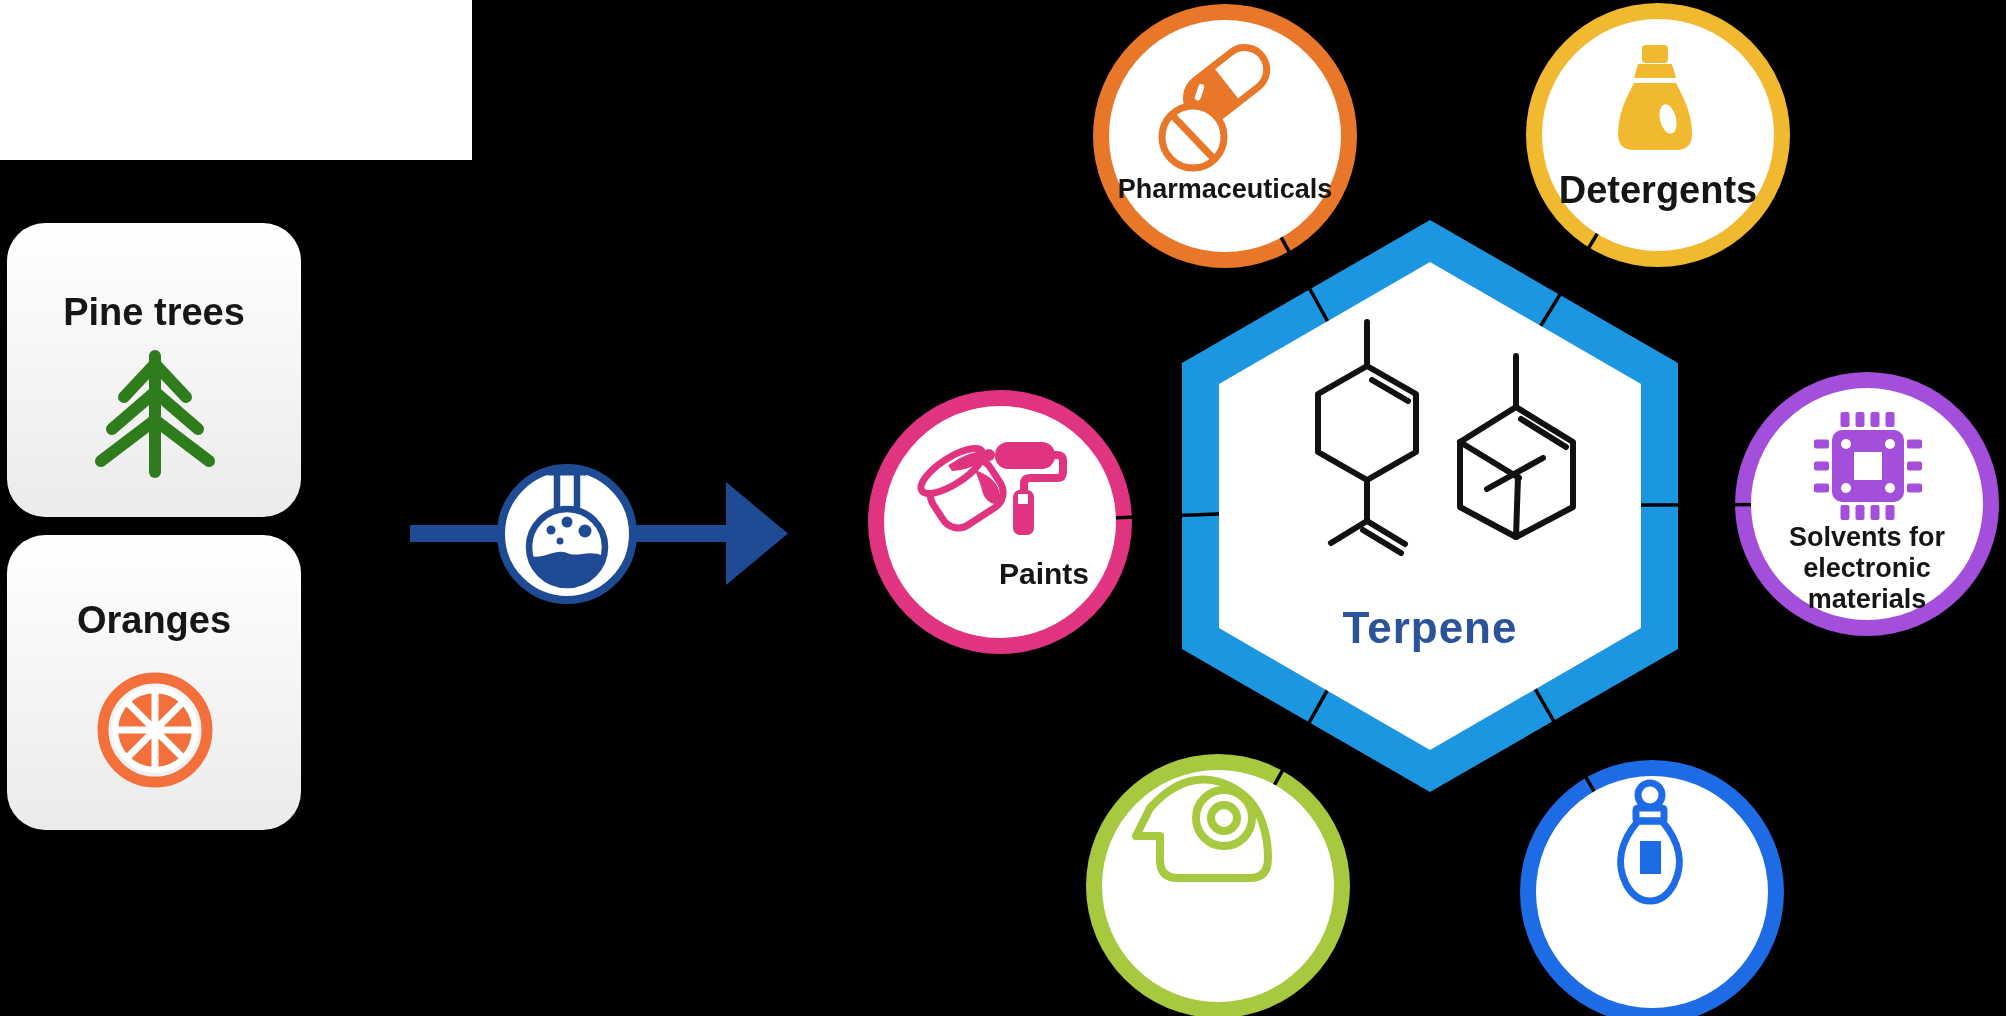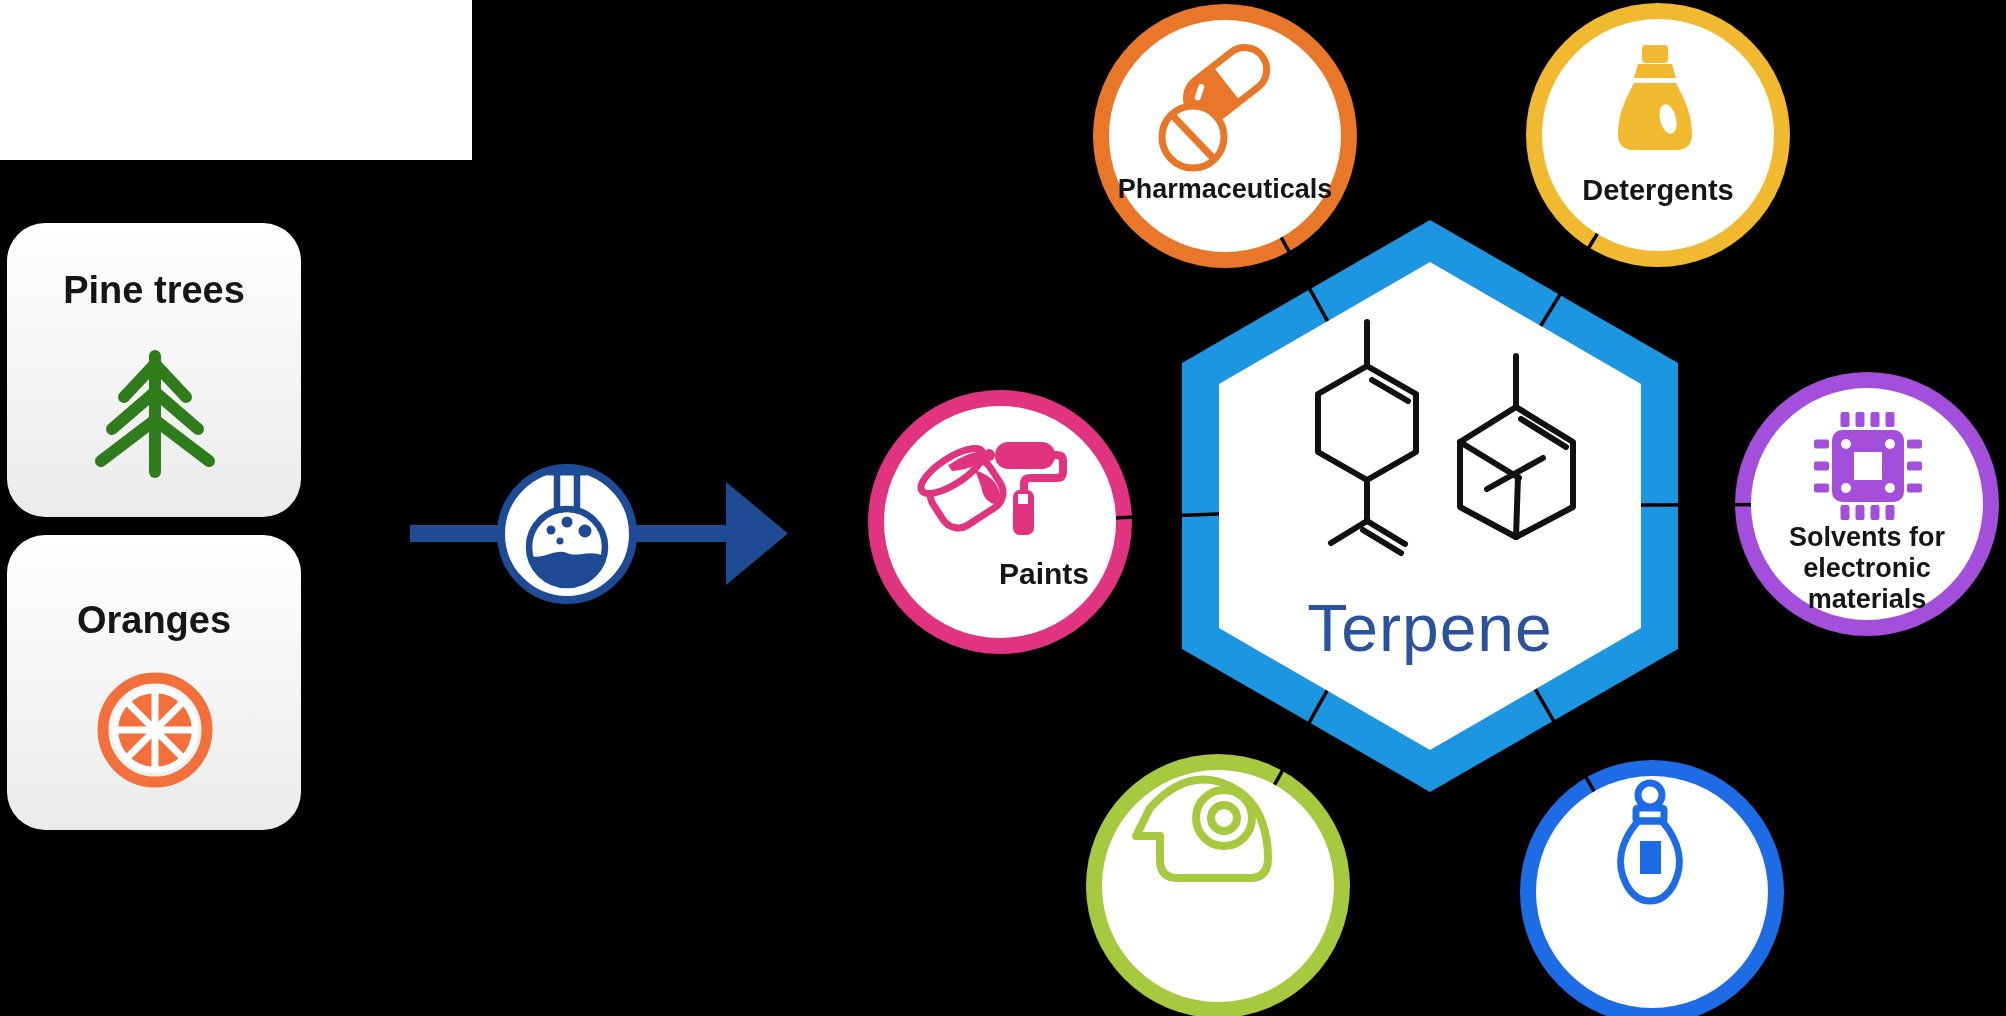--- a/index.html
+++ b/index.html
@@ -11,21 +11,21 @@
   }
   html,body{margin:0;padding:0;background:var(--background);}
   .stage{position:relative;width:2006px;height:1016px;background:var(--background);
          overflow:hidden;font-family:"Liberation Sans",sans-serif;}
   .scene{position:absolute;left:0;top:0;z-index:1;}
   .lbl{position:absolute;z-index:2;transform:translate(-50%,-50%);text-align:center;
        color:var(--label_text);font-weight:600;white-space:nowrap;}
   .lbl span{display:block;}
   .box-label{font-size:38px;color:var(--box_text);}
   .circle-label{font-size:27px;line-height:31px;}
-  .terpene-title{font-size:66px;font-weight:400;color:var(--terpene);letter-spacing:1px;}
+  .terpene-title{font-size:44px;font-weight:700;color:var(--terpene);letter-spacing:1px;}
 </style>
 </head>
 <body>
 
 <div class="stage">
 
   <svg class="scene" width="2006" height="1016" viewBox="0 0 2006 1016">
     <defs>
       <linearGradient id="gBox" x1="0" y1="0" x2="0" y2="1">
         <stop offset="0" stop-color="#ffffff"></stop>
@@ -191,33 +191,33 @@
 
     <g>
       <circle cx="1650" cy="795" r="12" fill="none" style="stroke:var(--flavors)" stroke-width="7"></circle>
       <rect x="1636" y="808" width="28" height="13" rx="2" fill="none" style="stroke:var(--flavors)" stroke-width="7"></rect>
       <path d="M1638,821 C1620,842 1616,864 1626,884 C1633,897 1642,901 1650,901
                C1658,901 1667,897 1674,884 C1684,864 1680,842 1662,821 Z" fill="none" style="stroke:var(--flavors)" stroke-width="7" stroke-linejoin="round"></path>
       <rect x="1640" y="841" width="21" height="33" style="fill:var(--flavors)"></rect>
     </g>
   </svg>
 
-  <div class="lbl box-label" style="left:154px;top:290px;">
+  <div class="lbl box-label" style="left:154px;top:312px;">
     <span>Pine trees</span>
   </div>
 
   <div class="lbl box-label" style="left:154px;top:620px;">
     <span>Oranges</span>
   </div>
 
   <div class="lbl circle-label" style="left:1225px;top:189px;text-align:center;">
     <span>Pharmaceuticals</span>
   </div>
 
-  <div class="lbl circle-label" style="left:1658px;top:190px;font-size:29px;">
+  <div class="lbl circle-label" style="left:1658px;top:190px;font-size:38px;">
     <span>Detergents</span>
   </div>
 
   <div class="lbl circle-label" style="left:1044px;top:573px;font-size:30px;">
     <span>Paints</span>
   </div>
 
   <div class="lbl circle-label" style="left:1867px;top:568px;">
     <span>Solvents for</span>
     <span>electronic</span>

